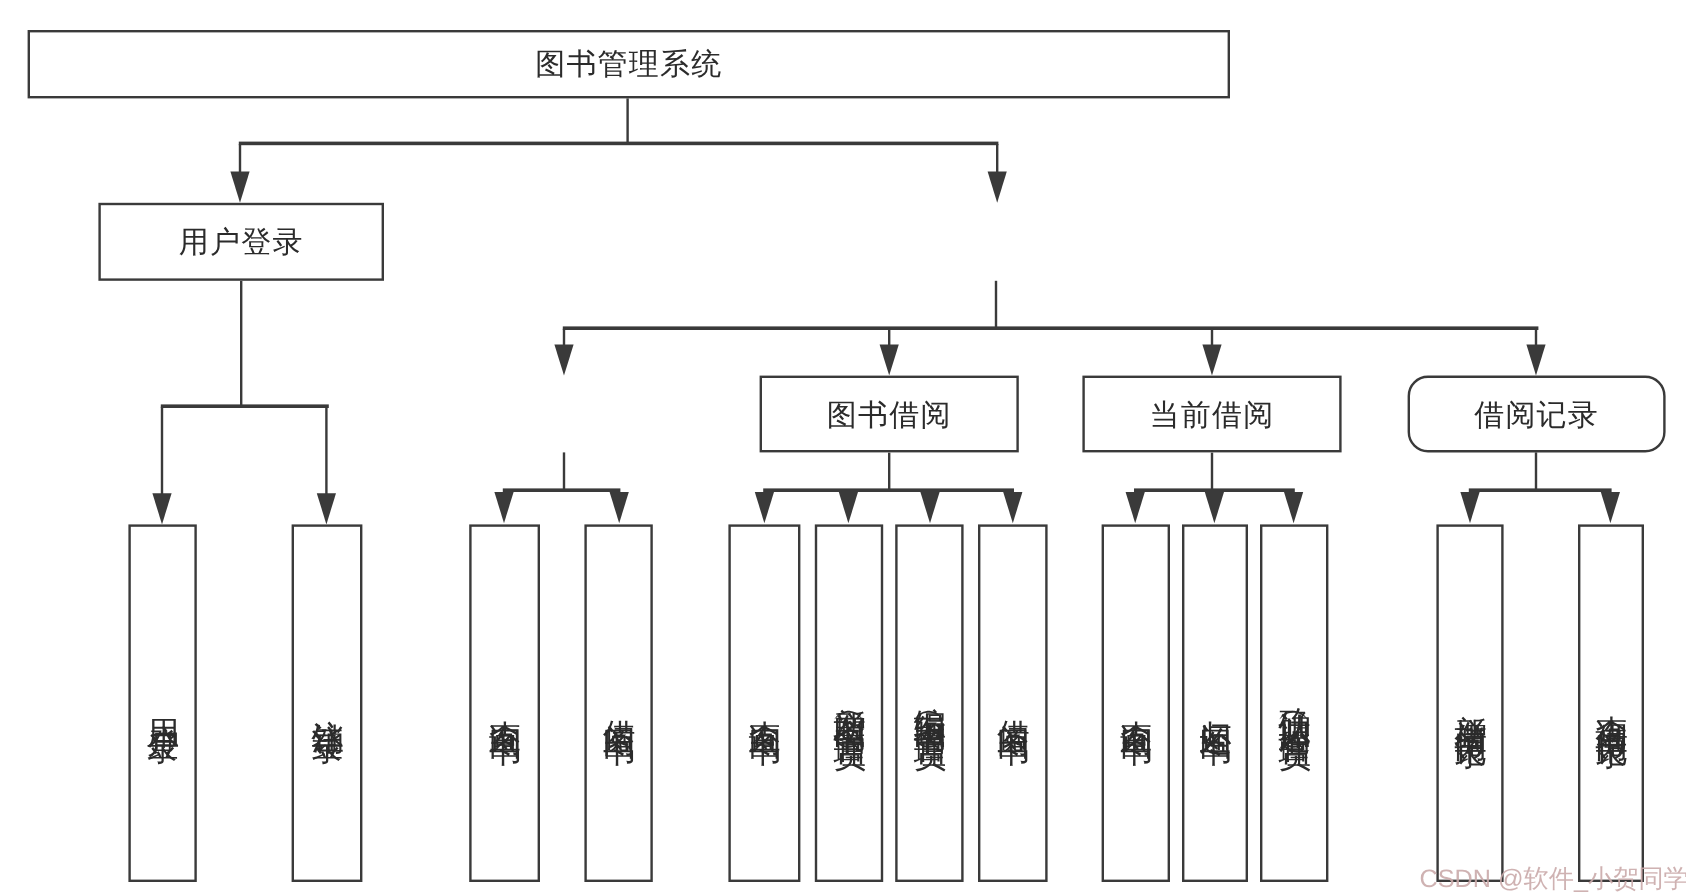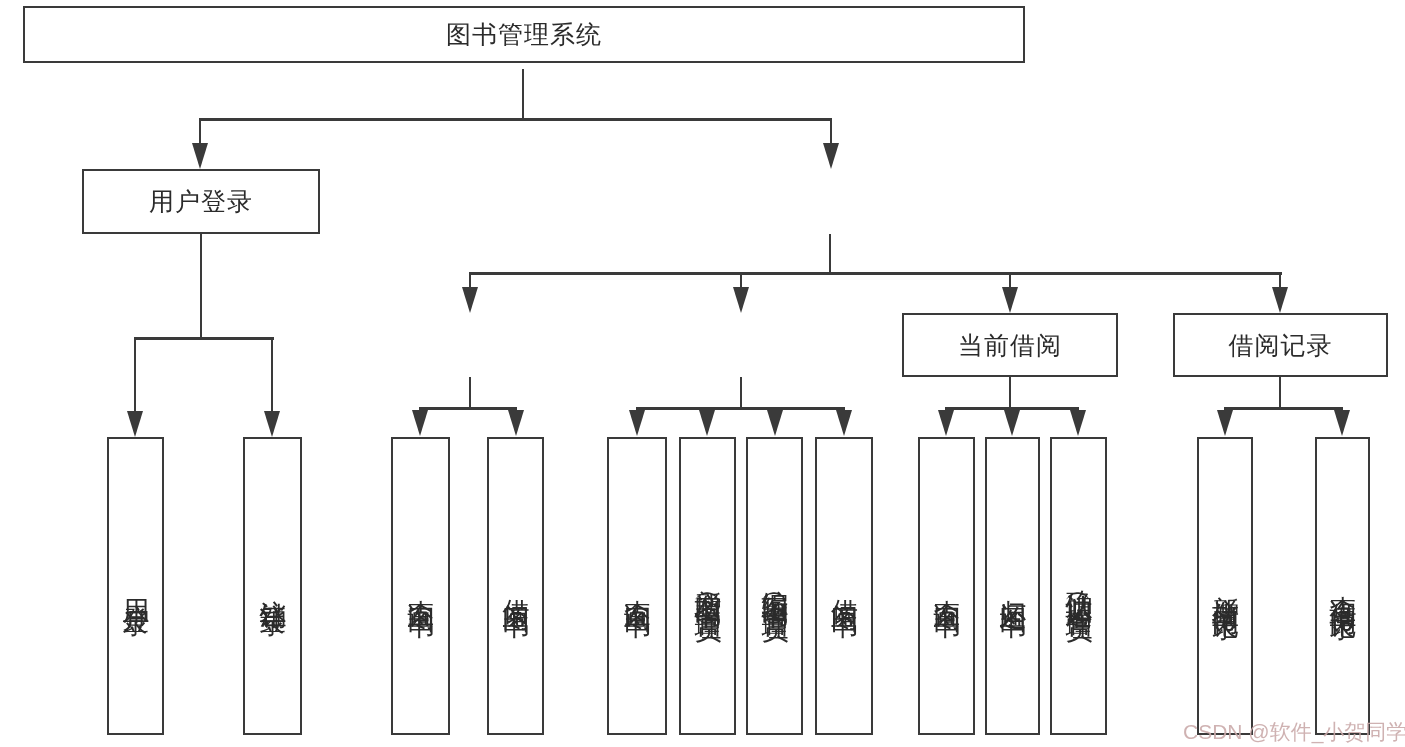--- a/index.html
+++ b/index.html
@@ -75,26 +75,27 @@
   <div class="ln" style="left:944.75px;top:407px;width:134px;height:2.5px;"></div>
   <div class="arr" style="left:938px;top:410px;"></div>
   <div class="arr" style="left:1004px;top:410px;"></div>
   <div class="arr" style="left:1070px;top:410px;"></div>
 
   <div class="ln" style="left:1278.75px;top:377px;width:2.5px;height:32px;"></div>
   <div class="ln" style="left:1223.75px;top:407px;width:119px;height:2.5px;"></div>
   <div class="arr" style="left:1217px;top:410px;"></div>
   <div class="arr" style="left:1334px;top:410px;"></div>
 
-  <div class="box" style="left:23px;top:6px;width:1002px;height:57px;border-width:2px;">图书管理系统</div>
+  <div class="box" style="left:23px;top:25px;width:1002px;height:57px;border-width:2px;">图书管理系统</div>
 
   <div class="box" style="left:82px;top:169px;width:238px;height:65px;">用户登录</div>
 
+  <div class="box" style="left:633px;top:313px;width:216px;height:64px;">图书借阅</div>
   <div class="box" style="left:902px;top:313px;width:216px;height:64px;">当前借阅</div>
-  <div class="box" style="left:1173px;top:313px;width:215px;height:64px;">借阅记录</div>
+  <div class="box" style="left:1173px;top:313px;width:215px;height:64px;border-radius:17px;">借阅记录</div>
 
   <div class="box vwrap" style="left:107px;top:437px;width:57px;height:298px;">
     <span class="vtext">用户登录</span>
   </div>
   <div class="box vwrap" style="left:243px;top:437px;width:59px;height:298px;">
     <span class="vtext">注销登录</span>
   </div>
 
   <div class="box vwrap" style="left:391px;top:437px;width:59px;height:298px;">
     <span class="vtext">查询图书</span>

